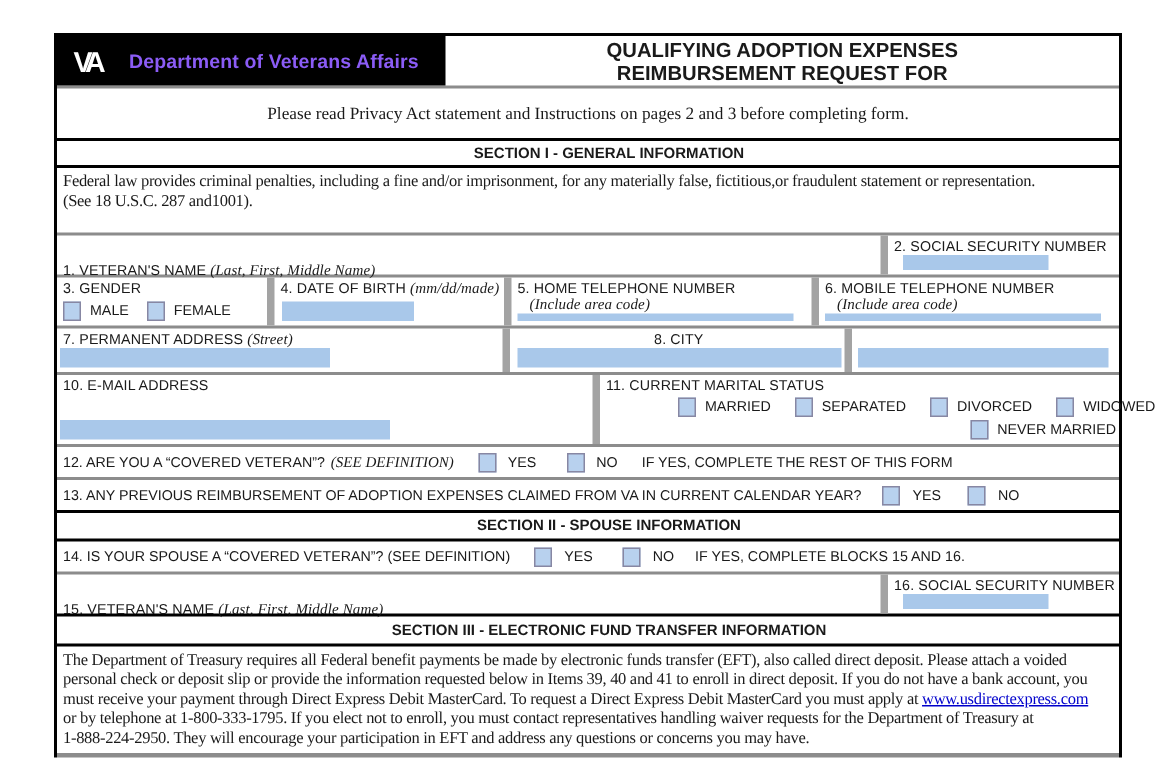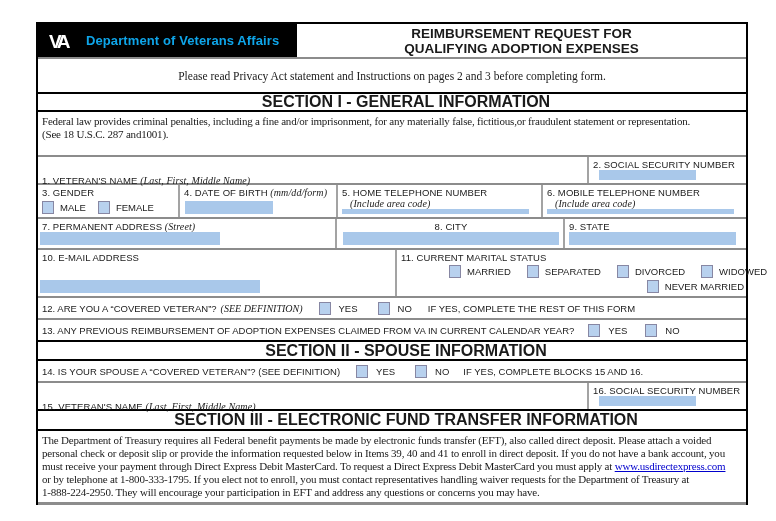--- a/index.html
+++ b/index.html
@@ -6,41 +6,41 @@
   body{width:776px;height:521px;overflow:hidden;position:relative;
        font-family:"Liberation Sans",sans-serif;color:#1a1a1a;}
   .form{position:absolute;left:36px;top:22px;width:712px;
         border:2px solid #000;border-bottom:none;background:#fff;box-sizing:border-box;}
   .row{display:flex;box-sizing:border-box;position:relative;}
   .bb-gray{border-bottom:2px solid #8c8c8c;}
   .bb-black{border-bottom:2px solid #000;}
 
   
   .r-header{height:35px;}
-  .logo-box{width:259px;background:#000;color:#0ea5e9;display:flex;align-items:center;
+  .logo-box{width:259px;background:#000;color:#8b5cf6;display:flex;align-items:center;
             gap:8px;padding-left:10px;box-sizing:border-box;}
   .agency{font-size:13px;font-weight:bold;letter-spacing:.1px;}
   .title-box{flex:1;display:flex;flex-direction:column;justify-content:center;
              align-items:center;text-align:center;}
   .title-box div{font-size:13.5px;font-weight:bold;line-height:15px;}
 
   .r-privacy{height:35px;align-items:center;justify-content:center;
              font-family:"Liberation Serif",serif;font-size:11.5px;}
   .r-sech{height:18px;align-items:center;justify-content:center;
-          font-size:16px;font-weight:bold;padding-left:28px;}
+          font-size:10px;font-weight:bold;padding-left:28px;}
   .r-sech3{height:20px;}
   .serif-par{font-family:"Liberation Serif",serif;font-size:11px;letter-spacing:-.2px;
              line-height:13px;padding:3px 4px 0 4px;display:block;}
   .serif-par div{white-space:nowrap;}
   .r-penalty{height:40px;}
   .r-para{height:68px;}
 
   
   .cell{box-sizing:border-box;display:flex;flex-direction:column;padding:2px 2px 0 4px;}
-  .cell + .cell{border-left:2px solid #a3a3a3;}
+  .cell + .cell{border-left:5px solid #a3a3a3;}
   .lbl{font-size:9.5px;letter-spacing:.1px;line-height:11px;}
   .hint{font-family:"Liberation Serif",serif;font-style:italic;font-weight:normal;
         font-size:10px;}
   .hint2{display:block;padding-left:8px;}
   .field{background:#a9c8ea;height:13px;margin-top:auto;margin-bottom:3px;}
   .field.full{margin-left:-2px;margin-right:0;}
   .cb{width:12px;height:13px;background:#b8d1ee;border:1.5px solid #8787a3;
       box-sizing:border-box;display:inline-block;flex:none;}
   .optrow{display:flex;align-items:center;gap:6px;font-size:9.5px;}
   .qrow{align-items:center;padding-left:4px;font-size:9.5px;}
@@ -61,22 +61,22 @@
   <div class="row r-header bb-gray">
     <div class="logo-box">
       <span style="display:flex;">
         <svg width="30" height="22" viewBox="0 0 40 30">
           <text x="1" y="25" fill="#fff" font-family="Liberation Sans, sans-serif" font-size="26" font-weight="bold" letter-spacing="-5">VA</text>
         </svg>
       </span>
       <span class="agency">Department of Veterans Affairs</span>
     </div>
     <div class="title-box">
+      <div>QUALIFYING ADOPTION EXPENSES</div>
       <div>REIMBURSEMENT REQUEST FOR</div>
-      <div>QUALIFYING ADOPTION EXPENSES</div>
     </div>
   </div>
 
   <div class="row r-privacy bb-black">Please read Privacy Act statement and Instructions on pages 2 and 3 before completing form.</div>
 
   <div class="row r-sech bb-black">SECTION I - GENERAL INFORMATION</div>
 
   <div class="r-penalty bb-gray serif-par">
     <div>Federal law provides criminal penalties, including a fine and/or imprisonment, for any materially false, fictitious,or fraudulent statement or representation.</div>
     <div>(See 18  U.S.C. 287 and1001).</div>
@@ -97,21 +97,21 @@
     <div class="cell w-gender">
       <span class="lbl">3. GENDER</span>
       <div class="optrow" style="margin-top:3px;">
         <span class="cb"></span>
         <span>MALE</span>
         <span class="cb" style="margin-left:6px;"></span>
         <span>FEMALE</span>
       </div>
     </div>
     <div class="cell w-dob">
-      <span class="lbl"><span class="sp">4. DATE OF BIRTH</span>&nbsp;<span class="hint">(mm/dd/form)</span></span>
+      <span class="lbl"><span class="sp">4. DATE OF BIRTH</span>&nbsp;<span class="hint">(mm/dd/made)</span></span>
       <div class="field" style="width:88px;margin-left:1px;"></div>
     </div>
     <div class="cell w-home">
       <span class="lbl">5. HOME TELEPHONE NUMBER</span>
       <span class="lbl hint hint2">(Include area code)</span>
       <div class="field" style="width:95%;"></div>
     </div>
     <div class="cell w-mobile">
       <span class="lbl">6. MOBILE TELEPHONE NUMBER</span>
       <span class="lbl hint hint2">(Include area code)</span>
@@ -122,21 +122,20 @@
   <div class="row r3 bb-gray">
     <div class="cell w-addr">
       <span class="lbl"><span class="sp">7. PERMANENT ADDRESS</span>&nbsp;<span class="hint">(Street)</span></span>
       <div class="field" style="width:180px;margin-left:-2px;"></div>
     </div>
     <div class="cell w-city">
       <span class="lbl">8. CITY</span>
       <div class="field" style="width:216px;"></div>
     </div>
     <div class="cell w-state">
-      <span class="lbl">9. STATE</span>
       <div class="field" style="width:167px;"></div>
     </div>
   </div>
 
   <div class="row r4 bb-gray">
     <div class="cell w-email">
       <span class="lbl">10. E-MAIL ADDRESS</span>
       <div class="field" style="width:220px;margin-left:-2px;"></div>
     </div>
     <div class="cell w-marital">

